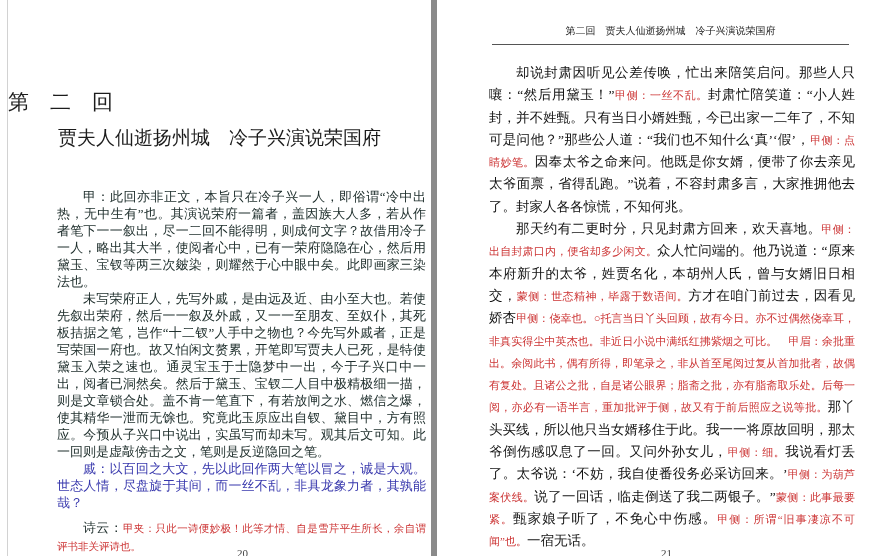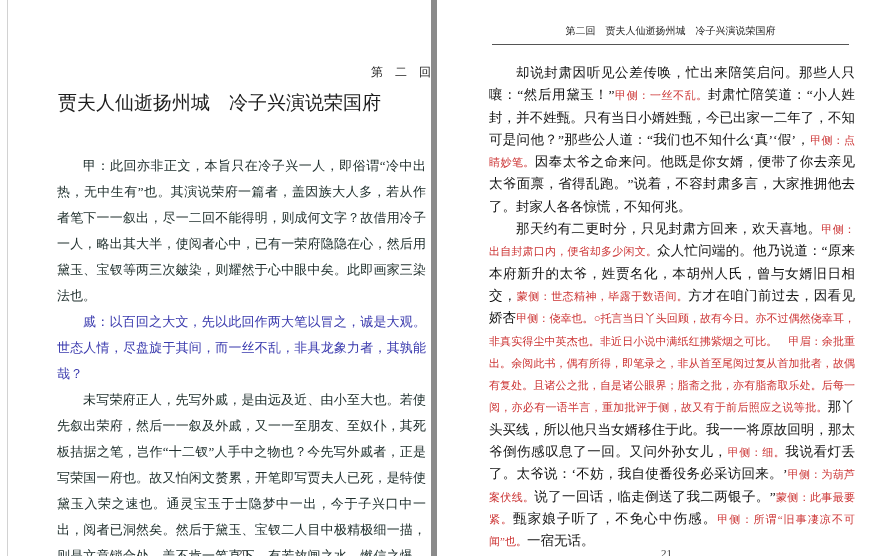--- a/index.html
+++ b/index.html
@@ -7,24 +7,24 @@
     position:relative;width:869px;height:556px;overflow:hidden;background:#ffffff;
     font-family:"Liberation Serif","DejaVu Serif",serif;
   }
   #left-edge-line{position:absolute;left:7px;top:0;width:1px;height:556px;background:#d2d2d2;}
   #page-gap{position:absolute;left:431px;top:0;width:6px;height:556px;background:#8a8a8a;}
   .page{position:absolute;top:0;height:556px;background:#ffffff;}
   #left-page{left:8px;width:423px;}
   #right-page{left:437px;width:520px;border-radius:25px;}
 
   
-  .left-title{margin:64px 0 0;text-align:right;font-size:12px;color:#1c1c1c;}
+  .left-title{margin:88px 0 0;text-align:left;font-size:21px;color:#1c1c1c;}
   .left-subtitle{margin:9px 0 12px;text-align:center;font-size:19px;color:#1c1c1c;}
   #left-body{margin:37px 0 0 49px;width:369px;}
-  #left-body .para{margin:0;text-align:justify;text-indent:2em;font-size:13px;line-height:26px;color:#20302e;}
+  #left-body .para{margin:0;text-align:justify;text-indent:2em;font-size:13px;line-height:17px;color:#20302e;}
   #left-body .para .run-red{color:#cc3333;font-size:10.5px;}
   #left-body .para .run-blue{color:#3838ad;}
   #left-body .gap-before{margin-top:8px;}
 
   
   #right-header{position:absolute;left:55px;top:24px;width:357px;text-align:center;
     font-size:10px;color:#222;padding-bottom:6px;border-bottom:1.5px solid #555;}
   #right-body{margin:62px 0 0 52px;width:366px;}
   #right-body .para{margin:0;text-align:justify;text-indent:2em;font-size:13.5px;line-height:22.3px;color:#111;}
   #right-body .para .run-red{color:#cc3333;font-size:11px;}
@@ -37,22 +37,22 @@
 <body>
 
 <div id="canvas">
   <div id="left-edge-line"></div>
 
   <div class="page" id="left-page">
     <div class="left-title">第　二　回</div>
     <div class="left-subtitle">贾夫人仙逝扬州城　冷子兴演说荣国府</div>
     <div id="left-body">
         <p class="para"><span class="run-body">甲：此回亦非正文，本旨只在冷子兴一人，即俗谓“冷中出热，无中生有”也。其演说荣府一篇者，盖因族大人多，若从作者笔下一一叙出，尽一二回不能得明，则成何文字？故借用冷子一人，略出其大半，使阅者心中，已有一荣府隐隐在心，然后用黛玉、宝钗等两三次皴染，则耀然于心中眼中矣。此即画家三染法也。</span></p>
+        <p class="para"><span class="run-body">未写荣府正人，先写外戚，是由远及近、由小至大也。若使先叙出荣府，然后一一叙及外戚，又一一至朋友、至奴仆，其死板拮据之笔，岂作“十二钗”人手中之物也？今先写外戚者，正是写荣国一府也。故又怕闲文赘累，开笔即写贾夫人已死，是特使黛玉入荣之速也。通灵宝玉于士隐梦中一出，今于子兴口中一出，阅者已洞然矣。然后于黛玉、宝钗二人目中极精极细一描，则是文章锁合处。盖不肯一笔直下，有若放闸之水、燃信之爆，使其精华一泄而无馀也。究竟此玉原应出自钗、黛目中，方有照应。今预从子兴口中说出，实虽写而却未写。观其后文可知。此一回则是虚敲傍击之文，笔则是反逆隐回之笔。</span></p>
         <p class="para"><span class="run-blue">戚：以百回之大文，先以此回作两大笔以冒之，诚是大观。世态人情，尽盘旋于其间，而一丝不乱，非具龙象力者，其孰能哉？</span></p>
-        <p class="para"><span class="run-body">未写荣府正人，先写外戚，是由远及近、由小至大也。若使先叙出荣府，然后一一叙及外戚，又一一至朋友、至奴仆，其死板拮据之笔，岂作“十二钗”人手中之物也？今先写外戚者，正是写荣国一府也。故又怕闲文赘累，开笔即写贾夫人已死，是特使黛玉入荣之速也。通灵宝玉于士隐梦中一出，今于子兴口中一出，阅者已洞然矣。然后于黛玉、宝钗二人目中极精极细一描，则是文章锁合处。盖不肯一笔直下，有若放闸之水、燃信之爆，使其精华一泄而无馀也。究竟此玉原应出自钗、黛目中，方有照应。今预从子兴口中说出，实虽写而却未写。观其后文可知。此一回则是虚敲傍击之文，笔则是反逆隐回之笔。</span></p>
         <p class="para gap-before"><span class="run-body">诗云：</span><span class="run-red">甲夹：只此一诗便妙极！此等才情、自是雪芹平生所长，余自谓评书非关评诗也。</span></p>
       </div>
     <div class="page-number" id="left-page-number">20</div>
   </div>
 
   <div id="page-gap"></div>
 
   <div class="page" id="right-page">
     <div id="right-header">第二回　贾夫人仙逝扬州城　冷子兴演说荣国府</div>
     <div id="right-body">

